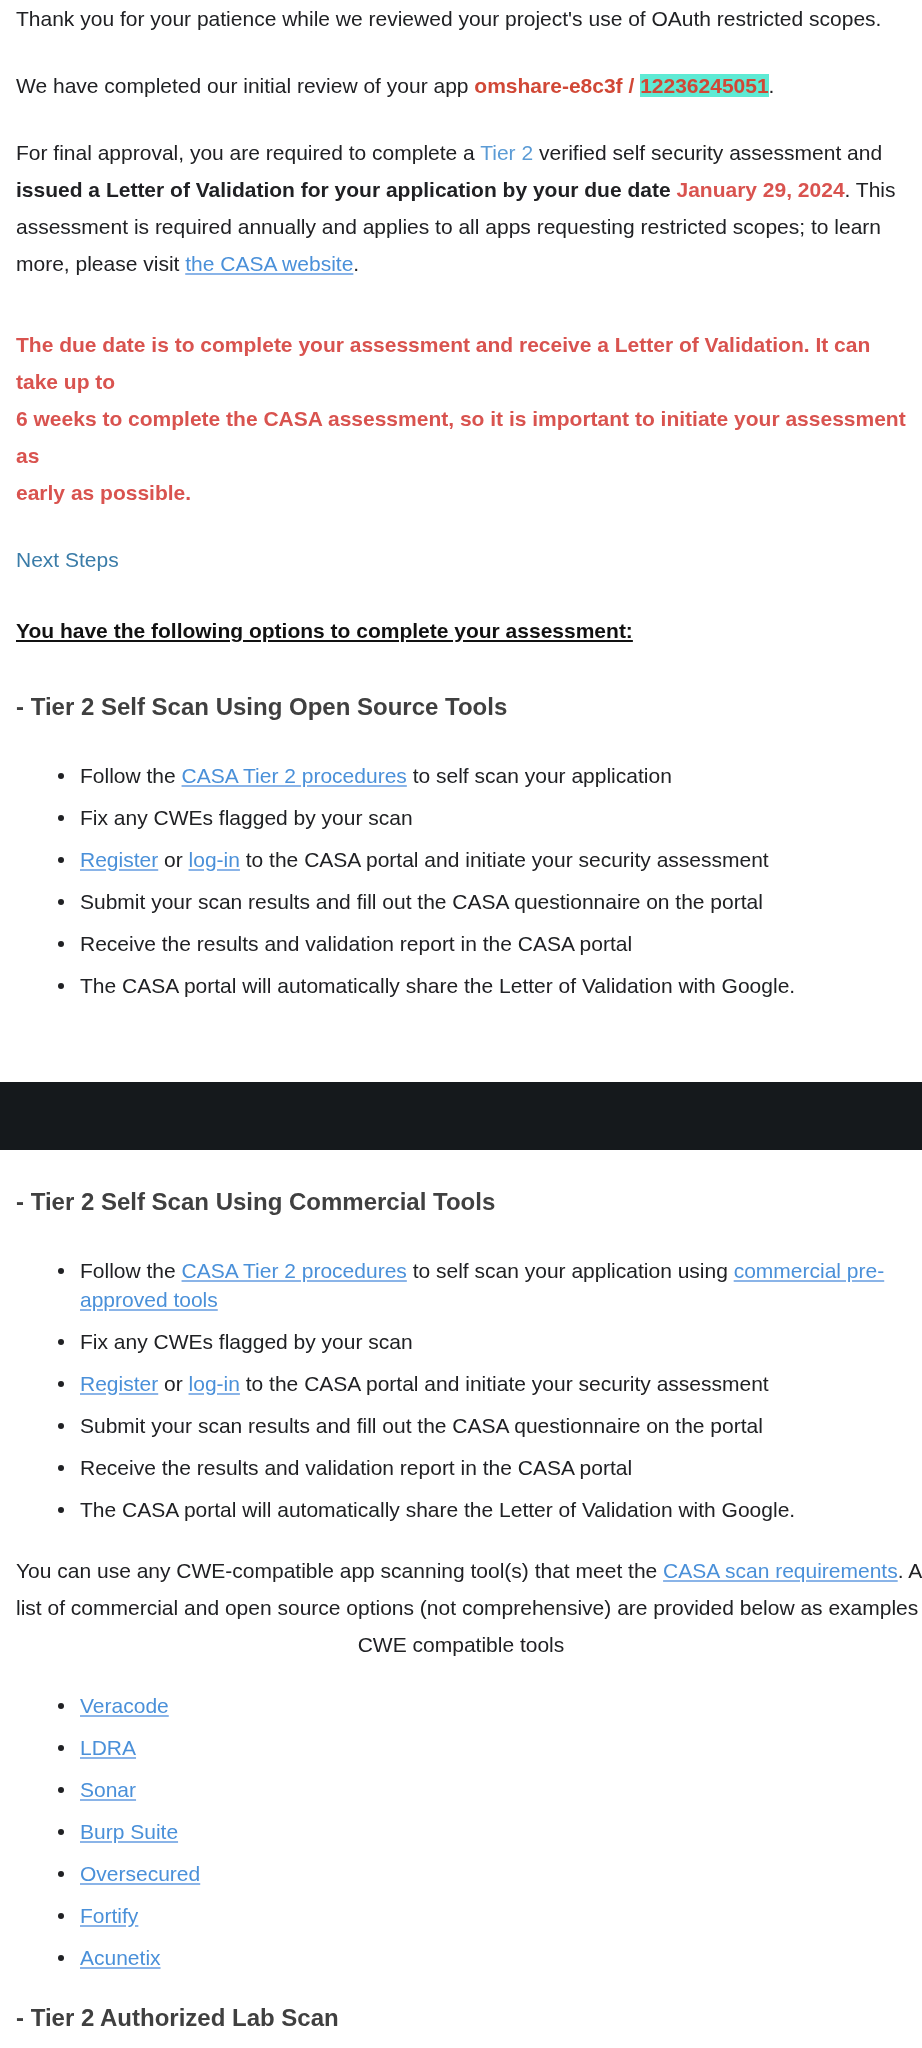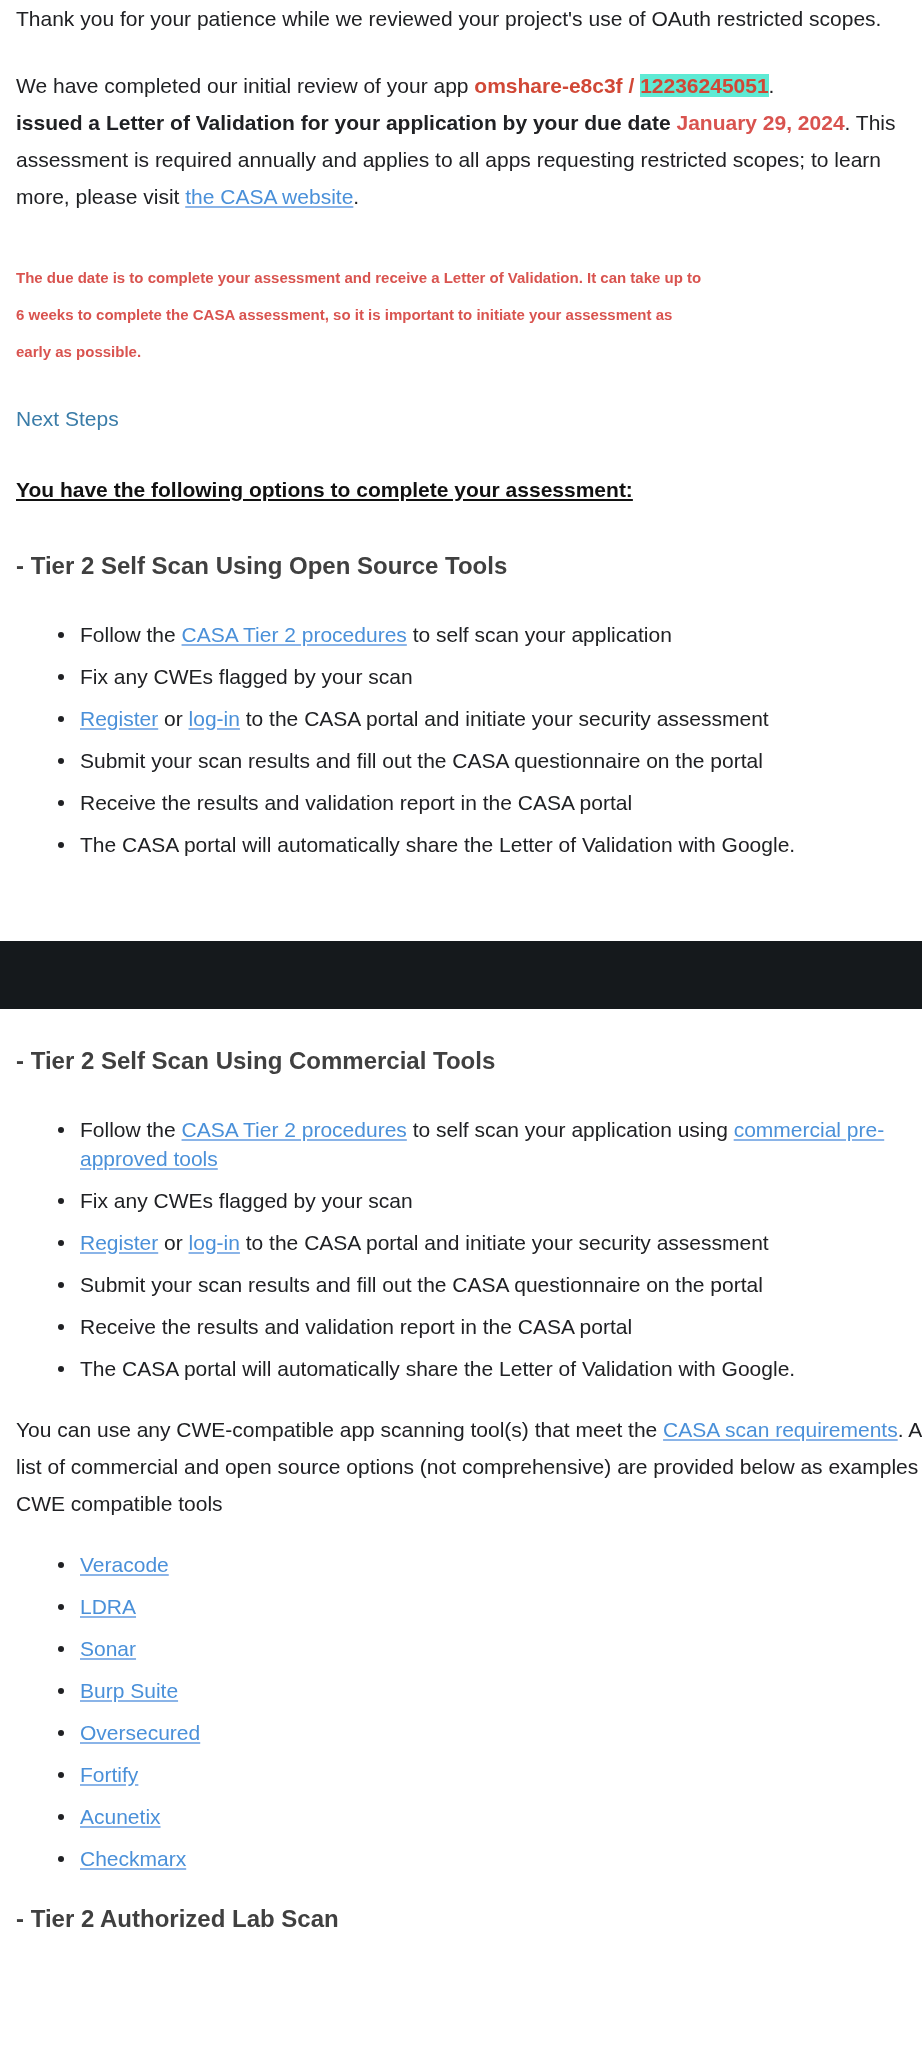--- a/index.html
+++ b/index.html
@@ -43,21 +43,21 @@
     text-decoration: underline;
     text-decoration-color: #8ab4e8;
   }
   .blue-accent { color: #5b9bd5; }
   .bold { font-weight: bold; }
   .hl { background: #5eead4; }
   .red-block {
     margin: 0 0 30px 0;
     color: #d9534f;
     font-weight: bold;
-    font-size: 15px;
+    font-size: 21px;
     line-height: 37px;
   }
   .next-steps {
     color: #3a7ca8;
     font-weight: normal;
     font-size: 21px;
     line-height: 37px;
     margin: 0 0 34px 0;
   }
   .options-heading {
@@ -123,36 +123,39 @@
     width: 100%;
     height: 68px;
     background: #15191c;
     margin: 28px 0 36px 0;
   }
   .para-block {
     margin: 0 0 28px 0;
     font-size: 21px;
     line-height: 37px;
   }
-  .para-block .ln { white-space: nowrap; display: block; }
+  .para-block .ln { white-space: nowrap; display: block; text-align: center; }
   .spacer-sm { height: 14px; }
   .spacer-md { height: 26px; }
 </style>
 </head>
 <body>
 
 <div class="page">
   <div class="content">
 
     <p class="para first-para">Thank you for your patience while we reviewed your project's use of OAuth restricted scopes.</p>
 
     <p class="para">
       <span>We have completed our initial review of your app </span><span class="red-strong">omshare-e8c3f</span><span class="red-strong"> / </span><span class="red-strong hl">12236245051</span><span>.</span>
     </p>
 
+    <p class="para">
+      <span>For final approval, you are required to complete a </span><span class="blue-accent">Tier 2</span><span> verified self security assessment and</span>
+    </p>
     <p class="para" style="margin-top:-30px;">
       <span class="bold">issued a Letter of Validation for your application by your due date </span><span class="bold red">January 29, 2024</span><span>. This</span>
     </p>
     <p class="para" style="margin-top:-30px;">assessment is required annually and applies to all apps requesting restricted scopes; to learn</p>
     <p class="para" style="margin-top:-30px;">
       <span>more, please visit </span><a class="blue-link" href="#">the CASA website</a><span>.</span>
     </p>
 
     <div class="spacer-sm"></div>
 
@@ -226,19 +229,18 @@
     </div>
 
     <ul class="tools">
       <li><a class="blue-link" href="#">Veracode</a></li>
       <li><a class="blue-link" href="#">LDRA</a></li>
       <li><a class="blue-link" href="#">Sonar</a></li>
       <li><a class="blue-link" href="#">Burp Suite</a></li>
       <li><a class="blue-link" href="#">Oversecured </a></li>
       <li><a class="blue-link" href="#">Fortify</a></li>
       <li><a class="blue-link" href="#">Acunetix</a></li>
-      <li><a class="blue-link" href="#">Checkmarx</a></li>
     </ul>
 
     <h3 class="section-title">- Tier 2 Authorized Lab Scan</h3>
 
   </div>
 </div>
 
 </body></html>

